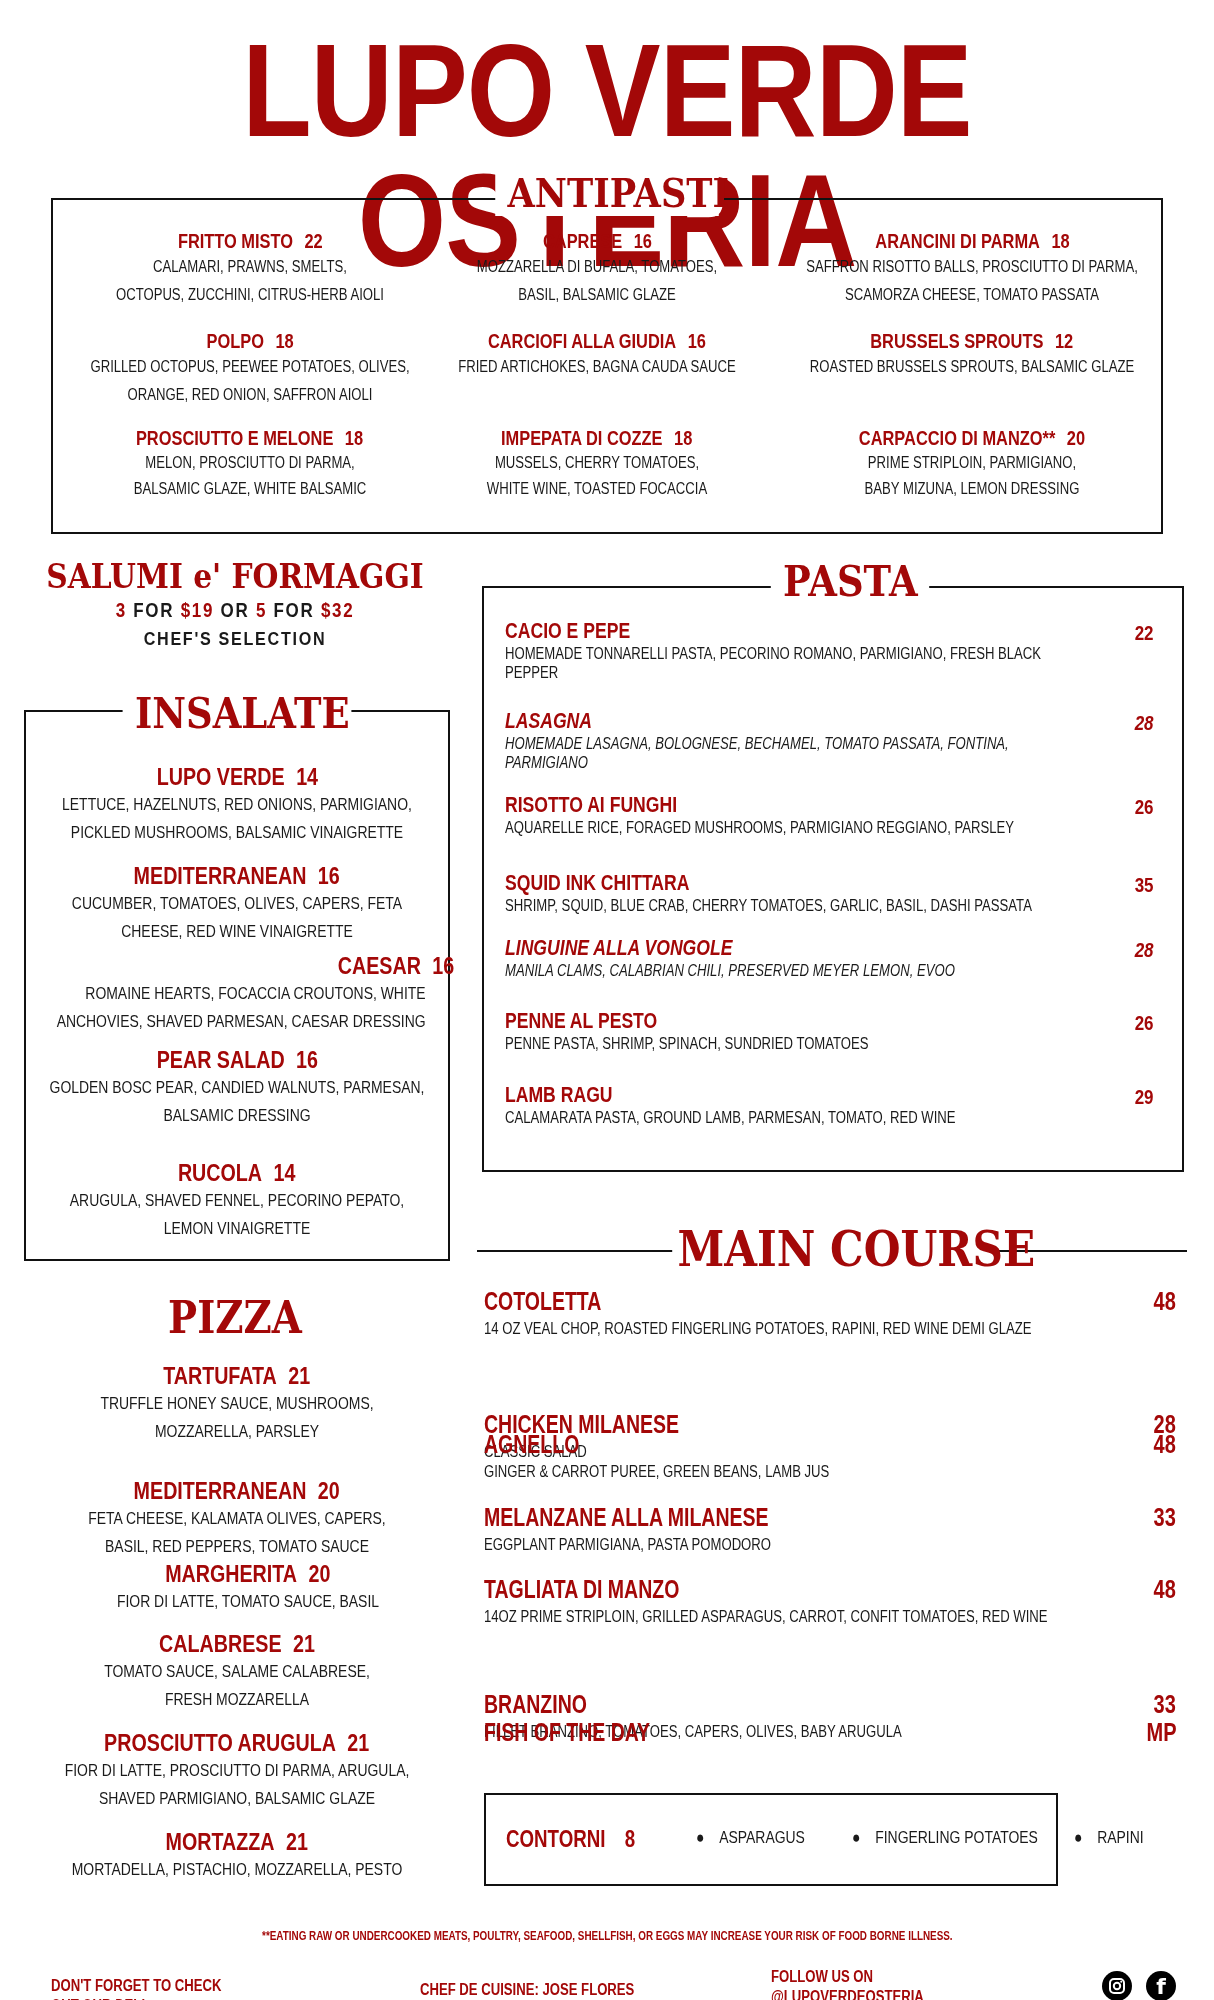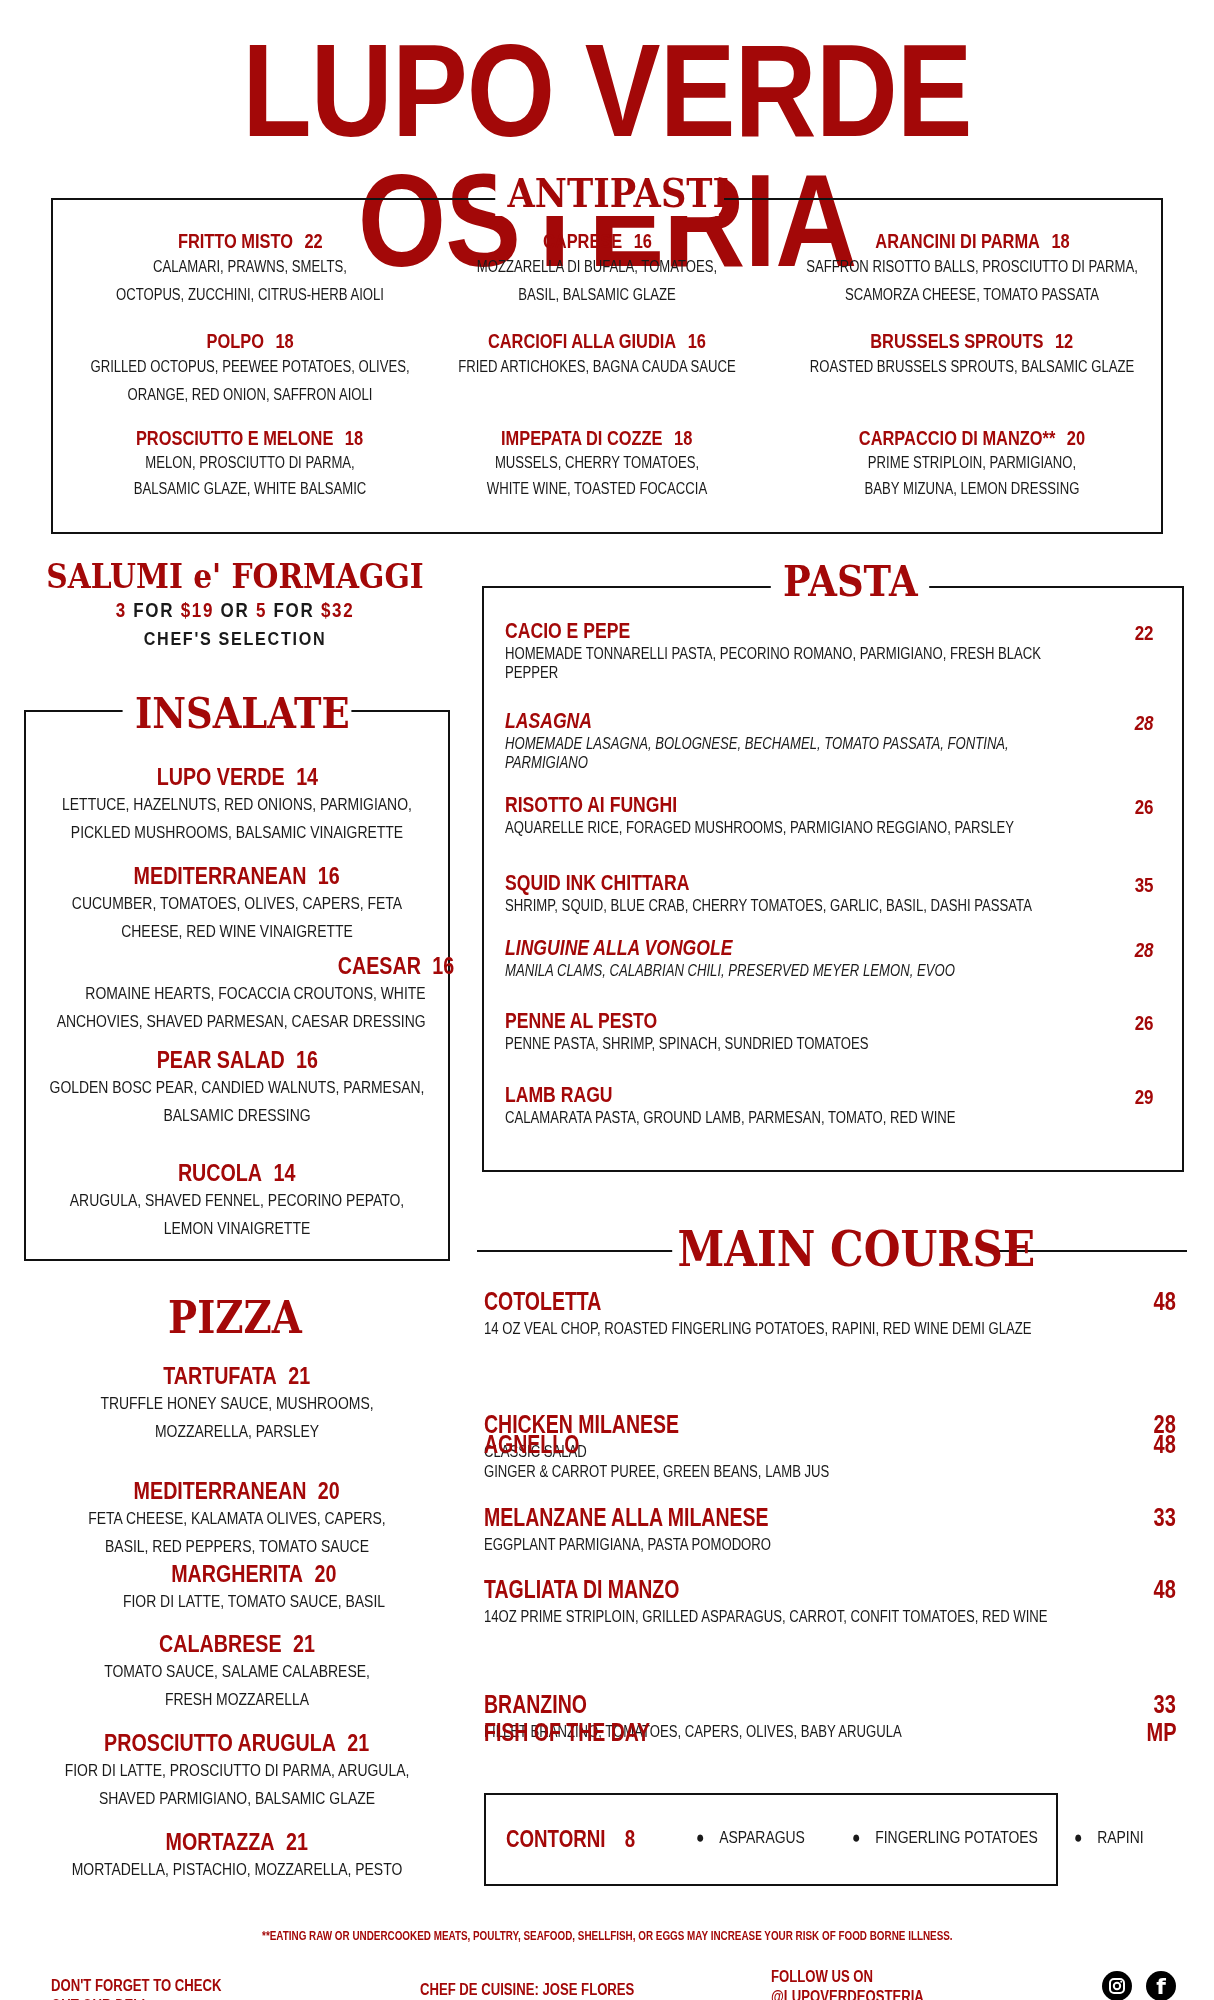--- a/index.html
+++ b/index.html
@@ -90,21 +90,21 @@
     <div class="c-item" style="left: 7px; top: 862px; width: 460px;"><div class="item-name" style="font-size: 24px;"><span>MEDITERRANEAN</span><span class="item-price">16</span></div><div class="item-desc" style="font-size: 17px;">CUCUMBER, TOMATOES, OLIVES, CAPERS, FETA</div><div class="item-desc" style="font-size: 17px;">CHEESE, RED WINE VINAIGRETTE</div></div>
     <div class="c-item" style="left: 7px; top: 952px; width: 460px; text-align: right;"><div class="item-name" style="font-size: 24px;"><span>CAESAR</span><span class="item-price">16</span></div><div class="item-desc" style="font-size: 17px;">ROMAINE HEARTS, FOCACCIA CROUTONS, WHITE</div><div class="item-desc" style="font-size: 17px;">ANCHOVIES, SHAVED PARMESAN, CAESAR DRESSING</div></div>
     <div class="c-item" style="left: 7px; top: 1046px; width: 460px;"><div class="item-name" style="font-size: 24px;"><span>PEAR SALAD</span><span class="item-price">16</span></div><div class="item-desc" style="font-size: 17px;">GOLDEN BOSC PEAR, CANDIED WALNUTS, PARMESAN,</div><div class="item-desc" style="font-size: 17px;">BALSAMIC DRESSING</div></div>
     <div class="c-item" style="left: 7px; top: 1159px; width: 460px;"><div class="item-name" style="font-size: 24px;"><span>RUCOLA</span><span class="item-price">14</span></div><div class="item-desc" style="font-size: 17px;">ARUGULA, SHAVED FENNEL, PECORINO PEPATO,</div><div class="item-desc" style="font-size: 17px;">LEMON VINAIGRETTE</div></div>
   </div>
 
 <div class="sec-head" style="left:135px; top:1292px; width:200px; font-size:44px; line-height:52px;">PIZZA</div>
 <div id="pizza-list">
     <div class="c-item" style="left: 7px; top: 1362px; width: 460px;"><div class="item-name" style="font-size: 24px;"><span>TARTUFATA</span><span class="item-price">21</span></div><div class="item-desc" style="font-size: 17px;">TRUFFLE HONEY SAUCE, MUSHROOMS,</div><div class="item-desc" style="font-size: 17px;">MOZZARELLA, PARSLEY</div></div>
     <div class="c-item" style="left: 7px; top: 1461px; width: 460px; margin-top: 16px;"><div class="item-name" style="font-size: 24px;"><span>MEDITERRANEAN</span><span class="item-price">20</span></div><div class="item-desc" style="font-size: 17px;">FETA CHEESE, KALAMATA OLIVES, CAPERS,</div><div class="item-desc" style="font-size: 17px;">BASIL, RED PEPPERS, TOMATO SAUCE</div></div>
-    <div class="c-item" style="left: 24px; top: 1560px; width: 460px;"><div class="item-name" style="font-size: 24px;"><span>MARGHERITA</span><span class="item-price">20</span></div><div class="item-desc" style="font-size: 17px;">FIOR DI LATTE, TOMATO SAUCE, BASIL</div></div>
+    <div class="c-item" style="left: 18px; top: 1560px; width: 460px;"><div class="item-name" style="font-size: 24px;"><span>MARGHERITA</span><span class="item-price">20</span></div><div class="item-desc" style="font-size: 17px;">FIOR DI LATTE, TOMATO SAUCE, BASIL</div></div>
     <div class="c-item" style="left: 7px; top: 1630px; width: 460px;"><div class="item-name" style="font-size: 24px;"><span>CALABRESE</span><span class="item-price">21</span></div><div class="item-desc" style="font-size: 17px;">TOMATO SAUCE, SALAME CALABRESE,</div><div class="item-desc" style="font-size: 17px;">FRESH MOZZARELLA</div></div>
     <div class="c-item" style="left: 7px; top: 1729px; width: 460px;"><div class="item-name" style="font-size: 24px;"><span>PROSCIUTTO ARUGULA</span><span class="item-price">21</span></div><div class="item-desc" style="font-size: 17px;">FIOR DI LATTE, PROSCIUTTO DI PARMA, ARUGULA,</div><div class="item-desc" style="font-size: 17px;">SHAVED PARMIGIANO, BALSAMIC GLAZE</div></div>
     <div class="c-item" style="left: 7px; top: 1828px; width: 460px;"><div class="item-name" style="font-size: 24px;"><span>MORTAZZA</span><span class="item-price">21</span></div><div class="item-desc" style="font-size: 17px;">MORTADELLA, PISTACHIO, MOZZARELLA, PESTO</div></div>
   </div>
 
 <div class="box" style="left:482px; top:586px; width:702px; height:586px;"></div>
 <div class="sec-head" style="left:760px; top:558px; width:180px; font-size:42px; line-height:48px;">PASTA</div>
 <div id="pasta-list">
     <div class="p-row" style="top: 618px;"><div class="p-name">CACIO E PEPE</div><div class="p-price">22</div><div class="p-desc">HOMEMADE TONNARELLI PASTA, PECORINO ROMANO, PARMIGIANO, FRESH BLACK PEPPER</div></div>
     <div class="p-row" style="top: 708px; font-style: italic;"><div class="p-name">LASAGNA</div><div class="p-price">28</div><div class="p-desc">HOMEMADE LASAGNA, BOLOGNESE, BECHAMEL, TOMATO PASSATA, FONTINA, PARMIGIANO</div></div>

